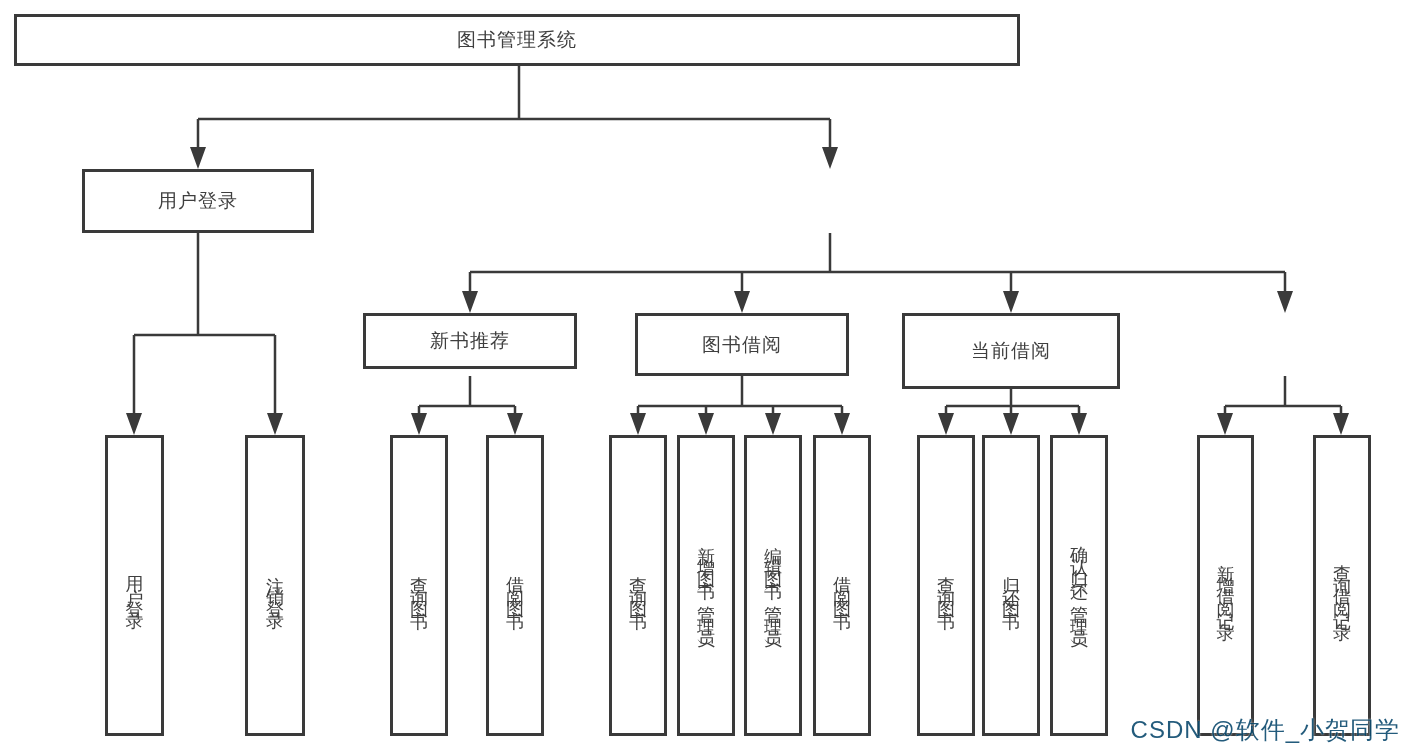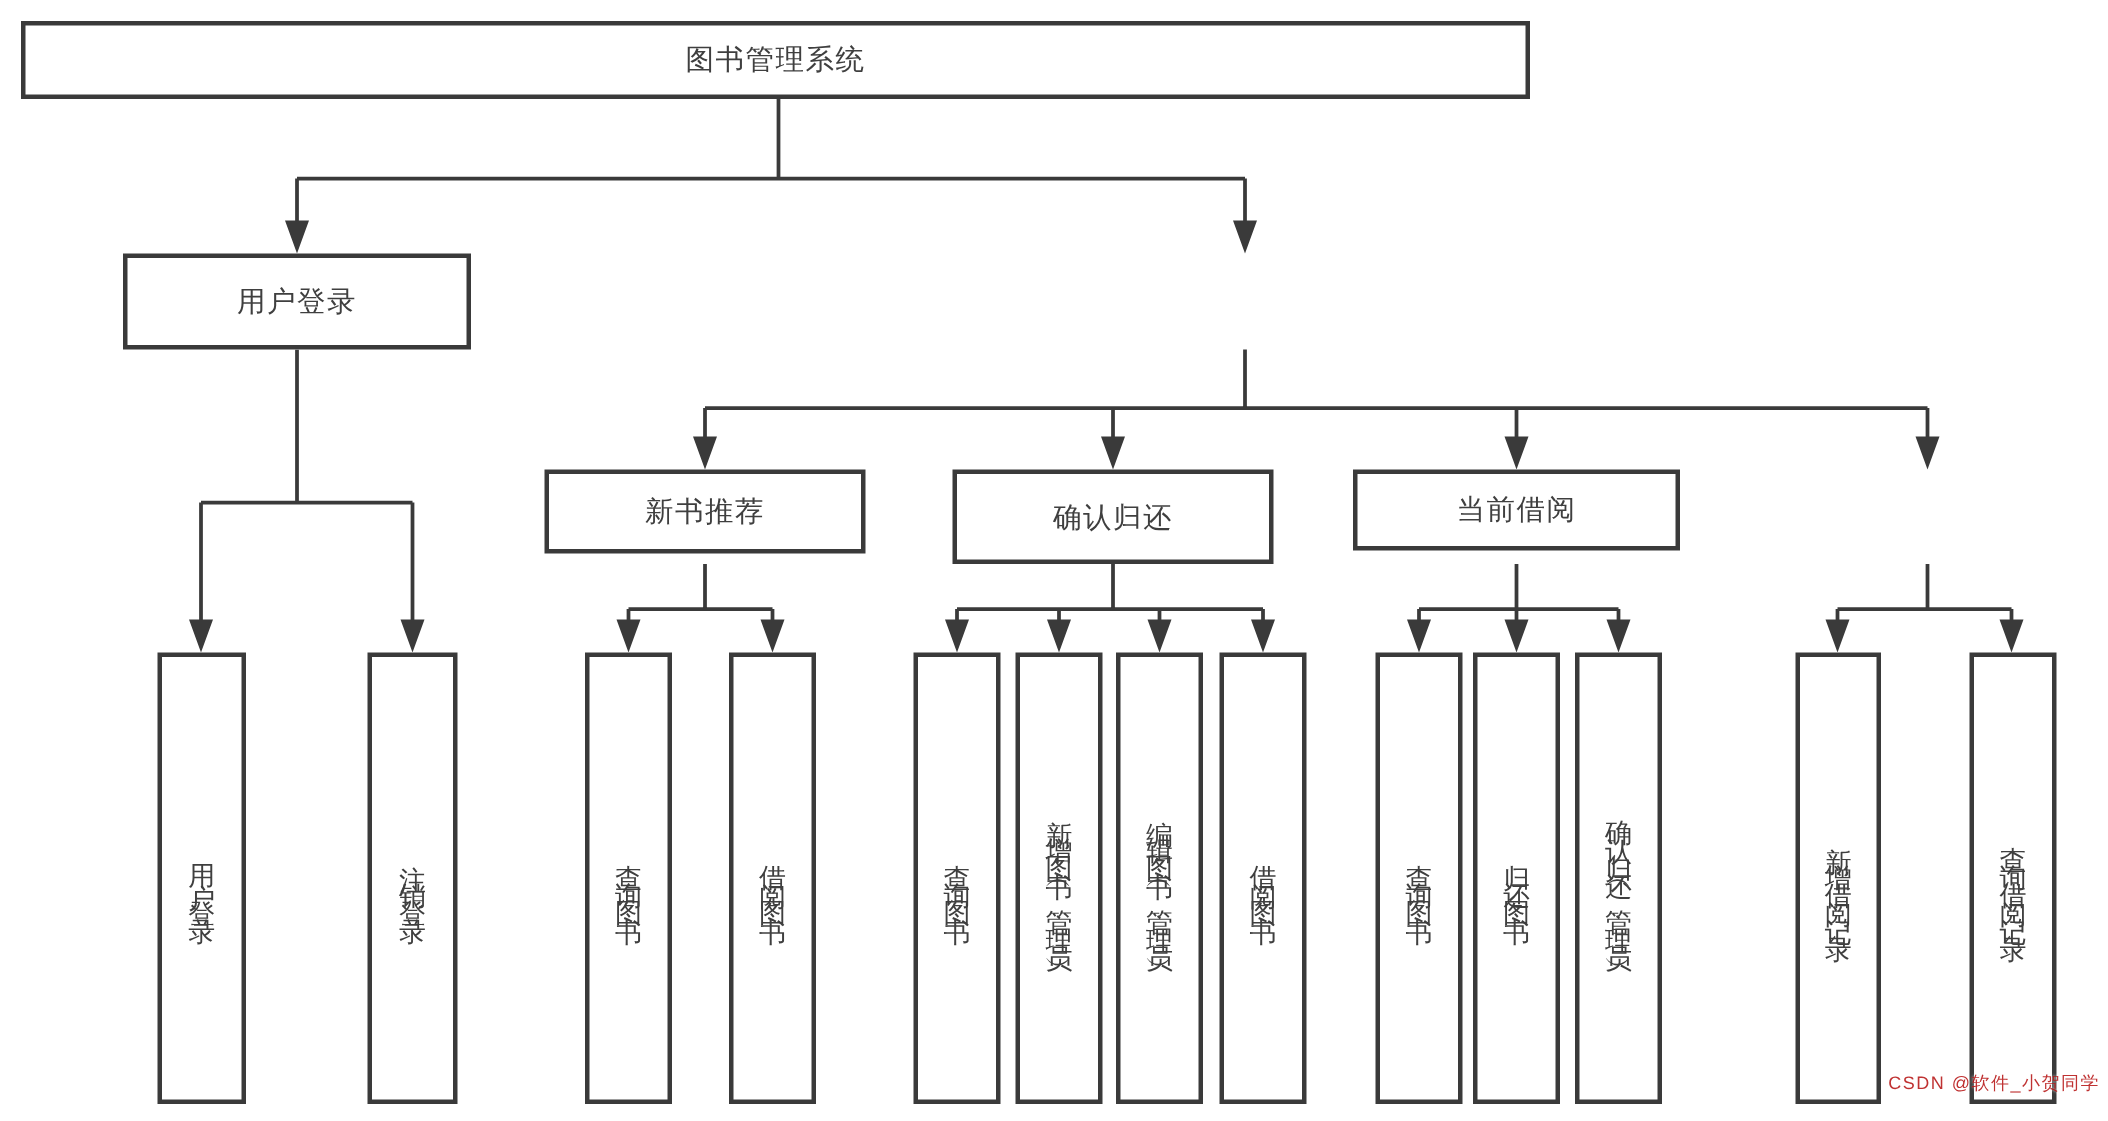--- a/index.html
+++ b/index.html
@@ -33,22 +33,22 @@
     text-orientation:mixed;
     font-size:18px;
     letter-spacing:12px;
     line-height:1;
   }
   .watermark{
     position:absolute;
     right:5px;
     top:714px;
     z-index:10;
-    font-size:12px;
-    color:#b91c1c;
+    font-size:24px;
+    color:#0c4a6e;
     opacity:0.9;
     letter-spacing:1px;
     white-space:nowrap;
     text-shadow:0 0 2px #ffffff;
   }
 </style>
 </head>
 <body>
 
 <div id="stage">
@@ -71,22 +71,22 @@
              M938 413 L954 413 L946 435 Z  M1003 413 L1019 413 L1011 435 Z
              M1071 413 L1087 413 L1079 435 Z
              M1217 413 L1233 413 L1225 435 Z  M1333 413 L1349 413 L1341 435 Z"></path>
   </svg>
 
   <div class="box hbox" style="left:14px;top:14px;width:1006px;height:52px">图书管理系统</div>
 
   <div class="box hbox" style="left:82px;top:169px;width:232px;height:64px">用户登录</div>
 
   <div class="box hbox" style="left:363px;top:313px;width:214px;height:56px">新书推荐</div>
-  <div class="box hbox" style="left:635px;top:313px;width:214px;height:63px">确认归还</div>
-  <div class="box hbox" style="left:902px;top:313px;width:218px;height:54px">当前借阅</div>
+  <div class="box hbox" style="left:635px;top:313px;width:214px;height:63px">图书借阅</div>
+  <div class="box hbox" style="left:902px;top:313px;width:218px;height:76px">当前借阅</div>
 
   <div class="box vbox" style="left:105px;top:435px;width:59px;height:301px">用户登录</div>
   <div class="box vbox" style="left:245px;top:435px;width:60px;height:301px">注销登录</div>
 
   <div class="box vbox" style="left:390px;top:435px;width:58px;height:301px">查询图书</div>
   <div class="box vbox" style="left:486px;top:435px;width:58px;height:301px">借阅图书</div>
 
   <div class="box vbox" style="left:609px;top:435px;width:58px;height:301px">查询图书</div>
   <div class="box vbox" style="left:677px;top:435px;width:58px;height:301px">新增图书（管理员）</div>
   <div class="box vbox" style="left:744px;top:435px;width:58px;height:301px">编辑图书（管理员）</div>

